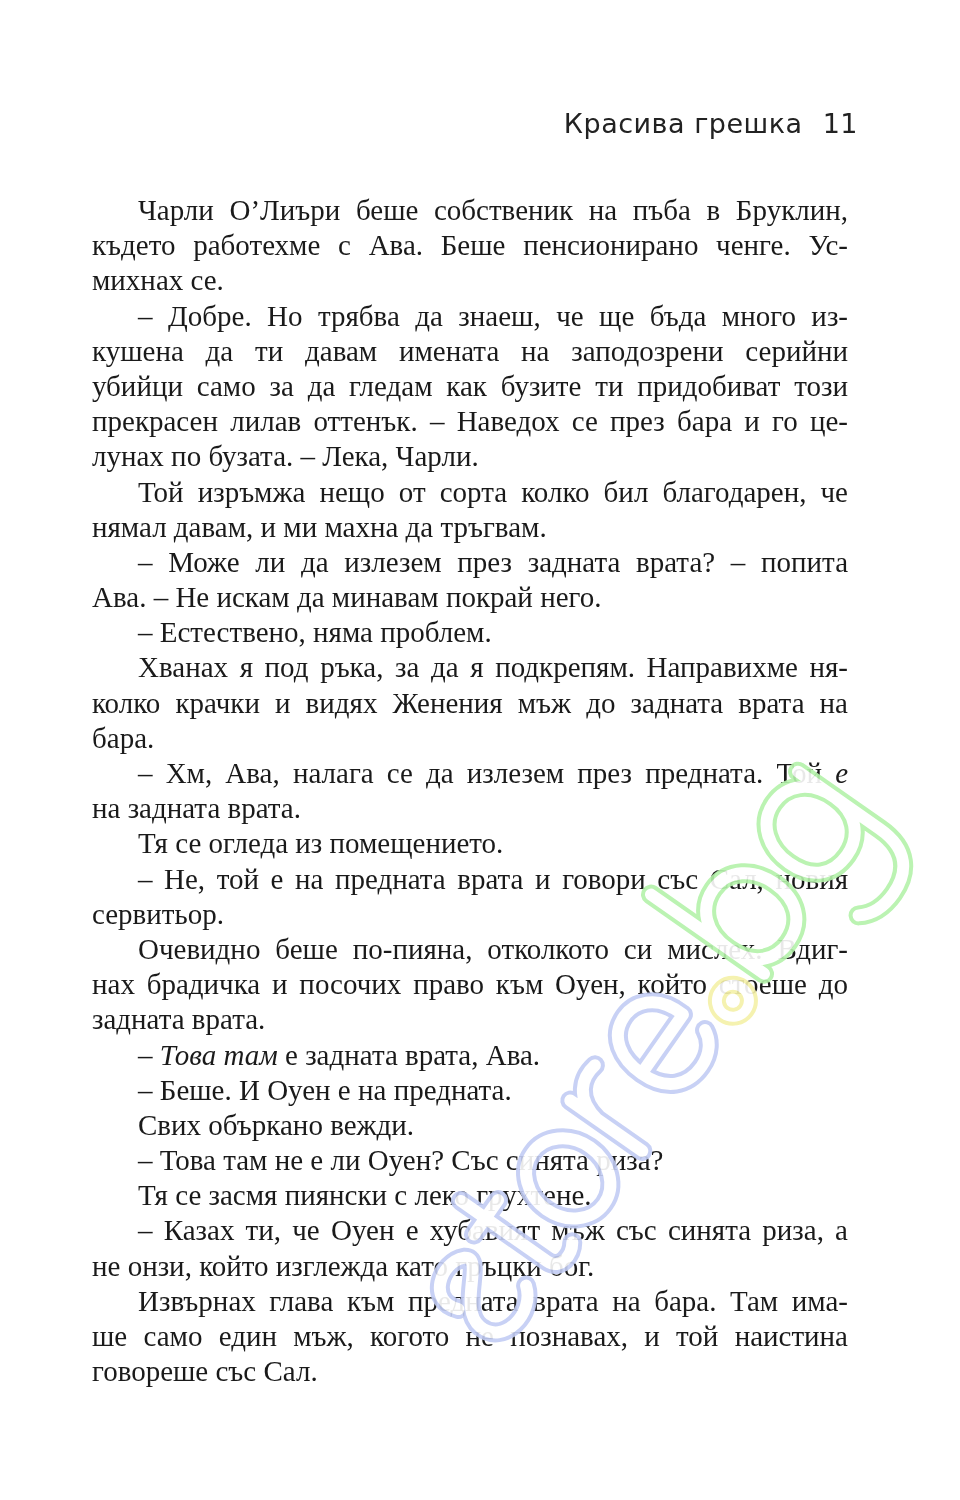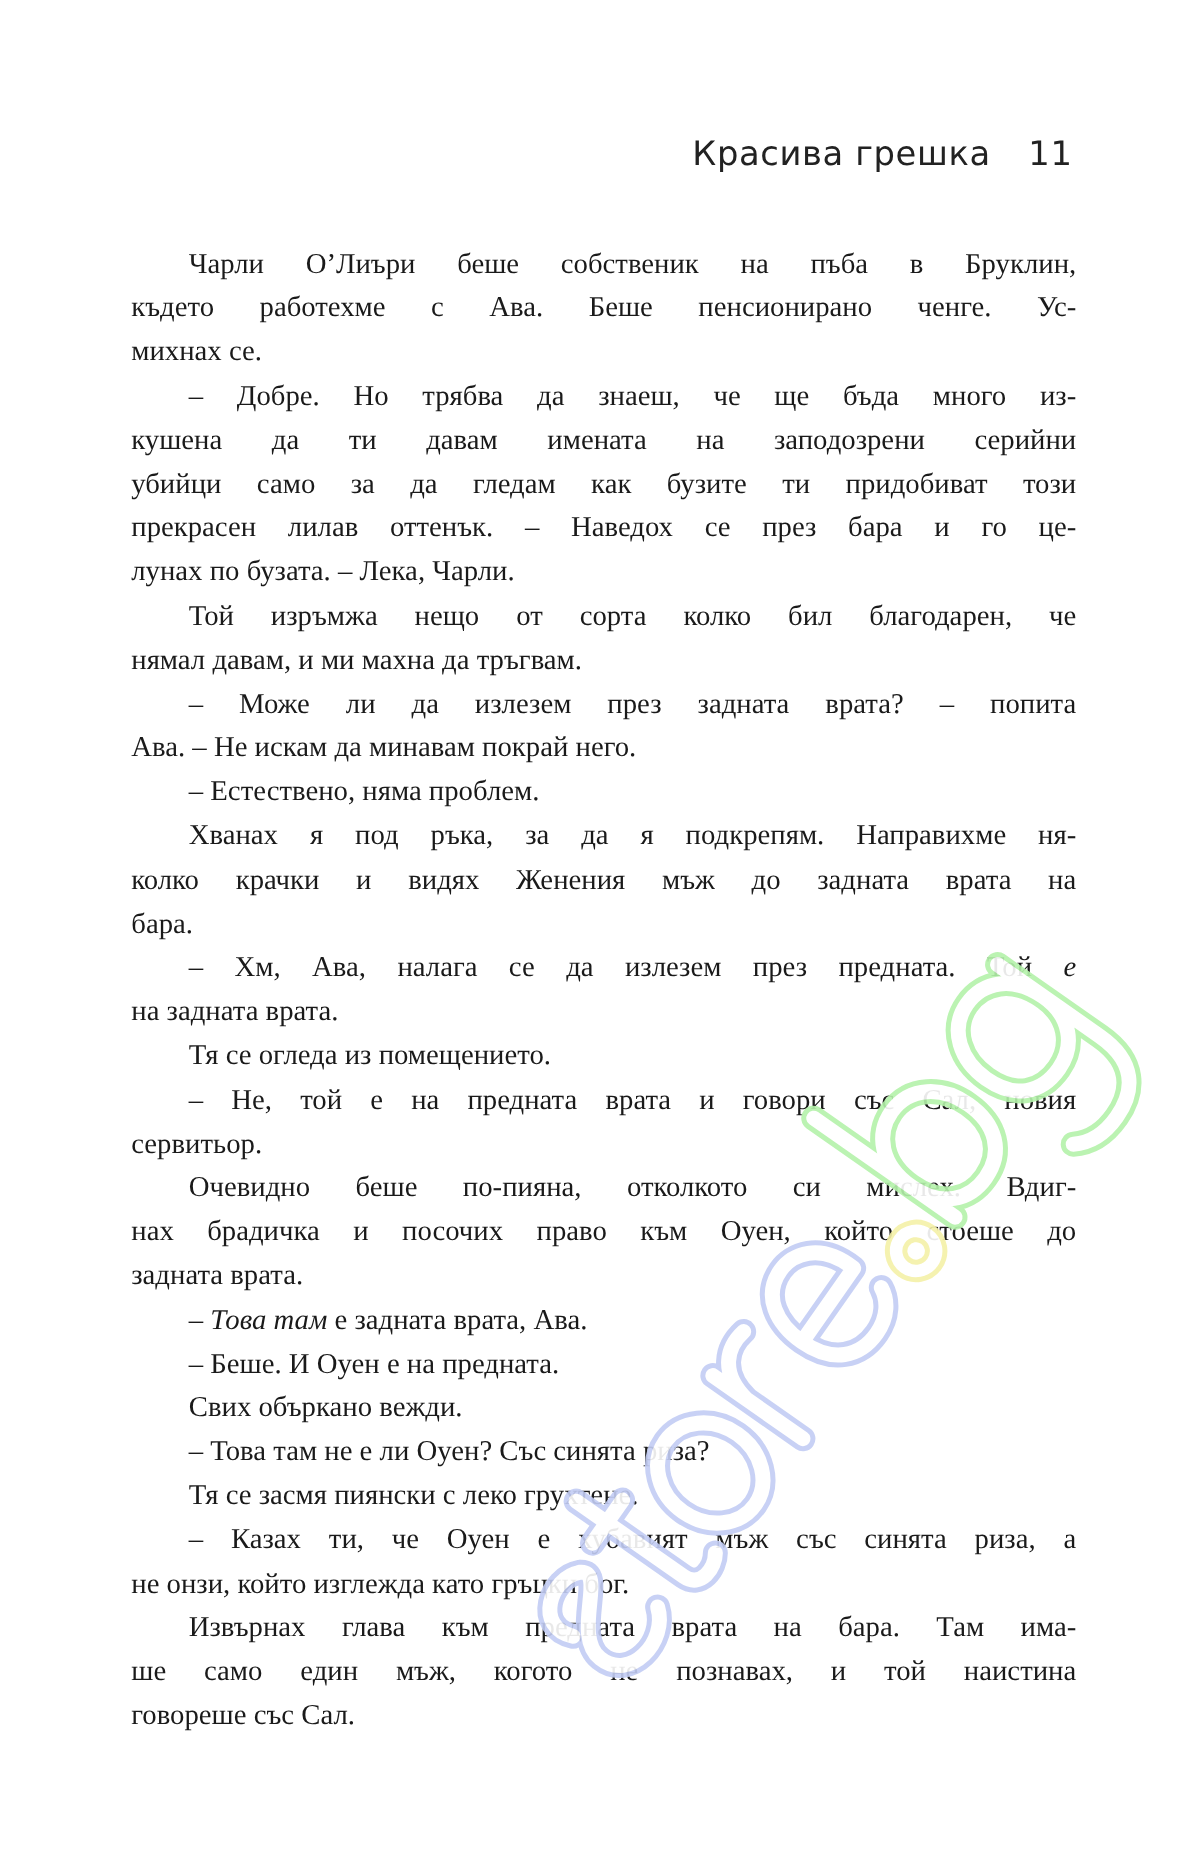--- a/index.html
+++ b/index.html
@@ -13,28 +13,28 @@
   .running-head {
     position: absolute;
     top: 108px;
     right: 102px;
     font-family: "DejaVu Sans", sans-serif;
     font-size: 27px;
     letter-spacing: 0.5px;
     color: #222;
     white-space: nowrap;
   }
-  .running-head .pg { margin-left: 30px; }
+  .running-head .pg { margin-left: 20px; }
   .body-text {
     position: absolute;
     top: 193px;
-    left: 105px;
+    left: 92px;
     width: 756px;
     font-family: "Liberation Serif", serif;
-    font-size: 23px;
+    font-size: 29px;
     line-height: 35.2px;
     color: #1a1a1a;
   }
   .body-text .line {
     display: block;
     white-space: nowrap;
     height: 35.2px;
   }
   .body-text .line.just { text-align: justify; text-align-last: justify; }
   .body-text .line.ind { padding-left: 46px; }

